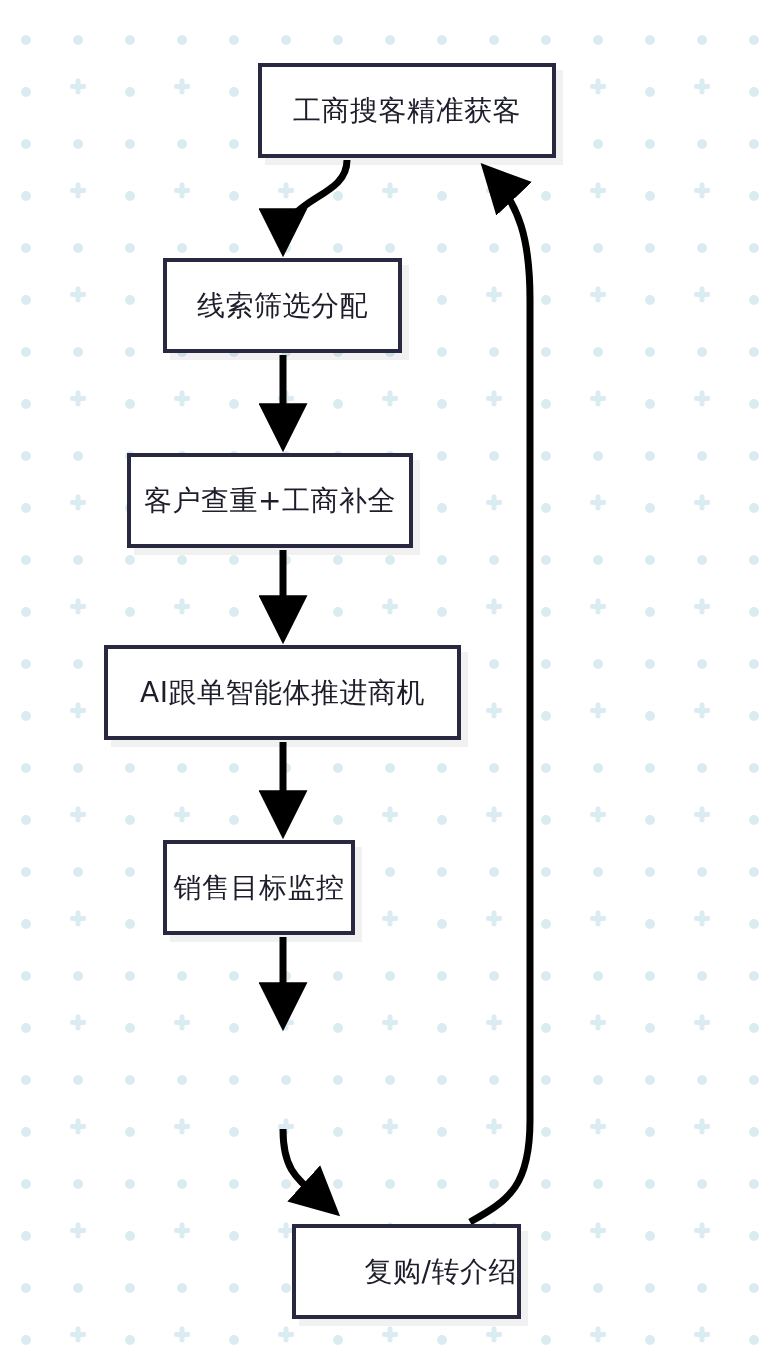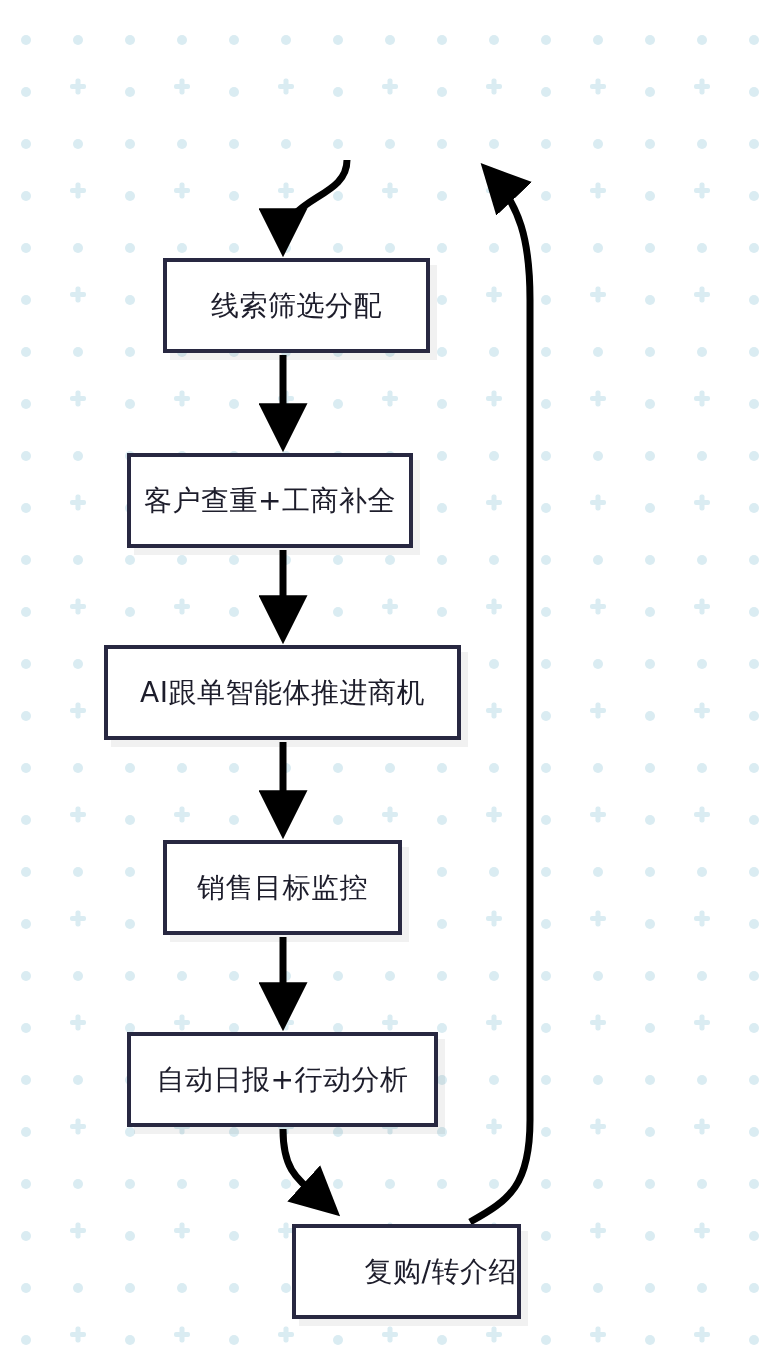--- a/index.html
+++ b/index.html
@@ -84,38 +84,38 @@
     <path d="M 283 742 L 283 827" fill="none" stroke="#000000" stroke-width="7" marker-end="url(#arrow)"></path>
 
     <path d="M 283 937 L 283 1019" fill="none" stroke="#000000" stroke-width="7" marker-end="url(#arrow)"></path>
 
     <path d="M 283 1129 C 283 1175, 300 1180, 331 1208" fill="none" stroke="#000000" stroke-width="7" marker-end="url(#arrow)"></path>
 
     <path d="M 470 1222 C 510 1200, 530 1185, 530 1120
              L 530 300 C 530 240, 520 205, 489 172" fill="none" stroke="#000000" stroke-width="7" marker-end="url(#arrow)"></path>
   </svg>
 
+  <div class="node" style="left:258px; top:63px; width:298px; height:95px;">
+    <span class="node-label">工商搜客精准获客</span>
+  </div>
 
-  <div class="node" style="left:163px; top:258px; width:267px; height:95px;">
+  <div class="node" style="left:163px; top:258px; width:239px; height:95px;">
     <span class="node-label">线索筛选分配</span>
   </div>
 
   <div class="node" style="left:127px; top:453px; width:286px; height:95px;">
     <span class="node-label">客户查重+工商补全</span>
   </div>
 
   <div class="node" style="left:104px; top:645px; width:357px; height:95px;align-items:center;">
     <span class="node-label">AI跟单智能体推进商机</span>
   </div>
 
-  <div class="node" style="left:163px; top:840px; width:239px; height:95px;">
+  <div class="node" style="left:163px; top:840px; width:192px; height:95px;">
     <span class="node-label">销售目标监控</span>
   </div>
 
-  <div class="node" style="left:127px; top:1032px; width:311px; height:95px;">
-    <span class="node-label">自动日报+行动分析</span>
-  </div>
 
   <div class="node" style="left:292px; top:1224px; width:229px; height:95px;justify-content:flex-end;">
     <span class="node-label">复购/转介绍</span>
   </div>
 
 </div>
 
 </body></html>

